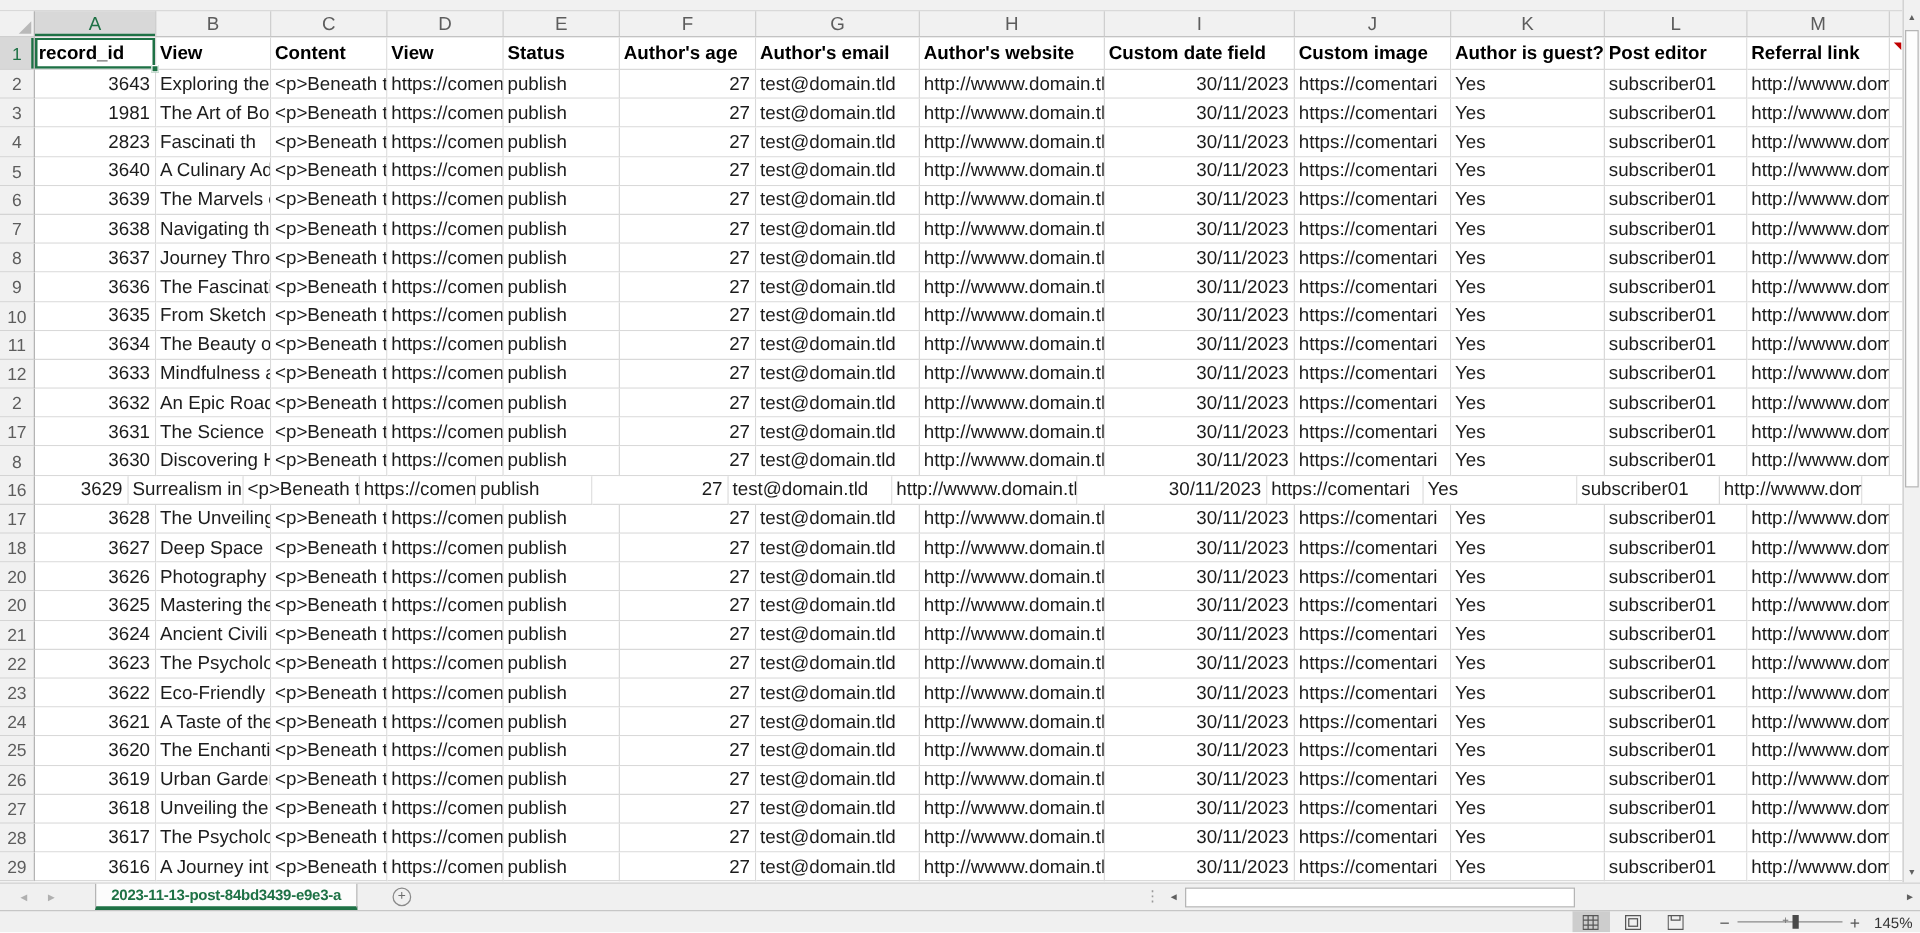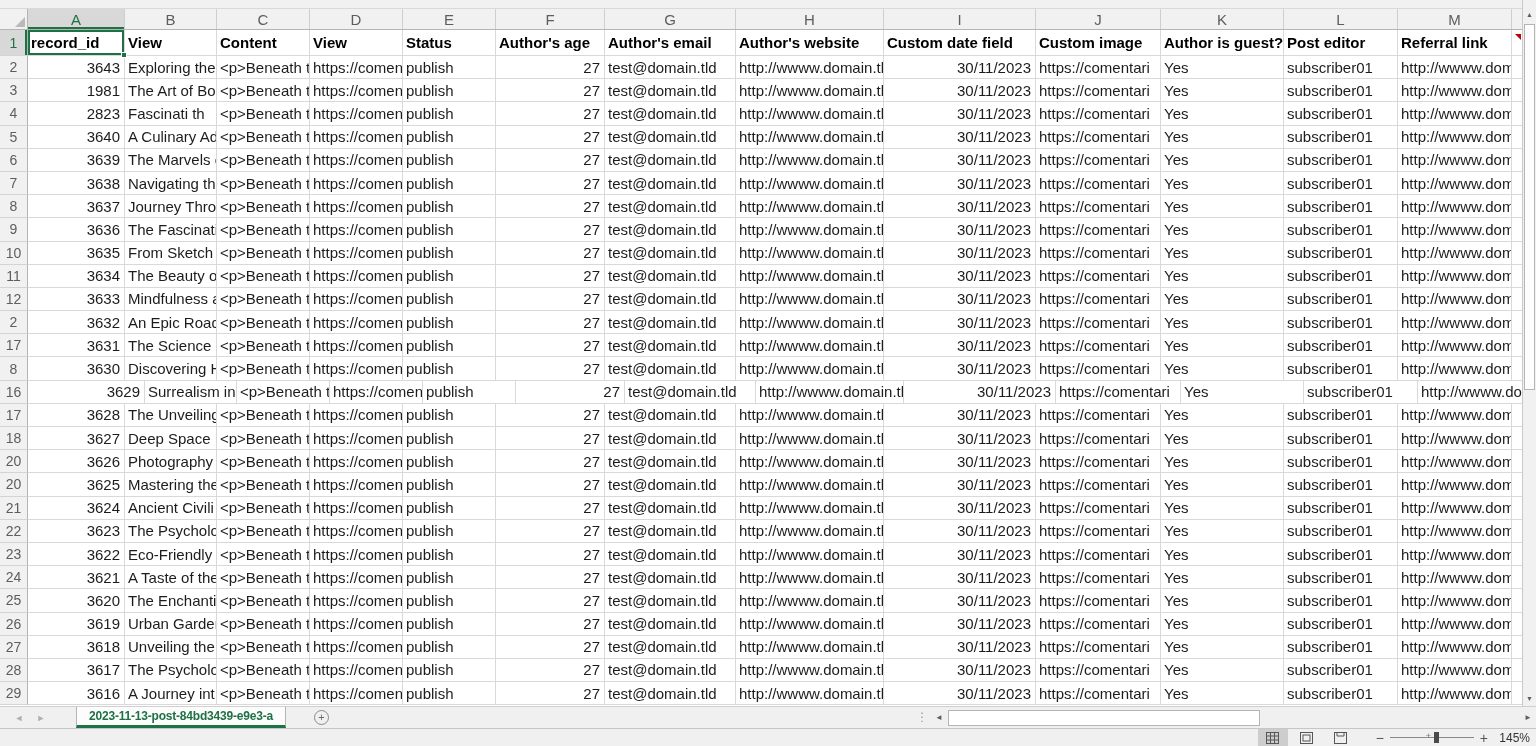--- a/index.html
+++ b/index.html
@@ -363,21 +363,21 @@
           <div class="cell" style="width: 148px;">http://wwww.domain.tld</div>
           <div class="cell right" style="width: 152px;">30/11/2023</div>
           <div class="cell" style="width: 125px;">https://comentari</div>
           <div class="cell" style="width: 123px;">Yes</div>
           <div class="cell" style="width: 114px;">subscriber01</div>
           <div class="cell" style="width: 114px;">http://wwww.dom</div>
           <div class="cell sliver"></div>
         </div>
         <div class="row">
           <div class="rowhdr">16</div>
-          <div class="cell right" style="width: 117px;">3629</div>
+          <div class="cell right" style="width: 75px;">3629</div>
           <div class="cell" style="width: 92px;">Surrealism in</div>
           <div class="cell" style="width: 93px;">&lt;p&gt;Beneath th</div>
           <div class="cell" style="width: 93px;">https://comen</div>
           <div class="cell" style="width: 93px;">publish</div>
           <div class="cell right" style="width: 109px;">27</div>
           <div class="cell" style="width: 131px;">test@domain.tld</div>
           <div class="cell" style="width: 148px;">http://wwww.domain.tld</div>
           <div class="cell right" style="width: 152px;">30/11/2023</div>
           <div class="cell" style="width: 125px;">https://comentari</div>
           <div class="cell" style="width: 123px;">Yes</div>

